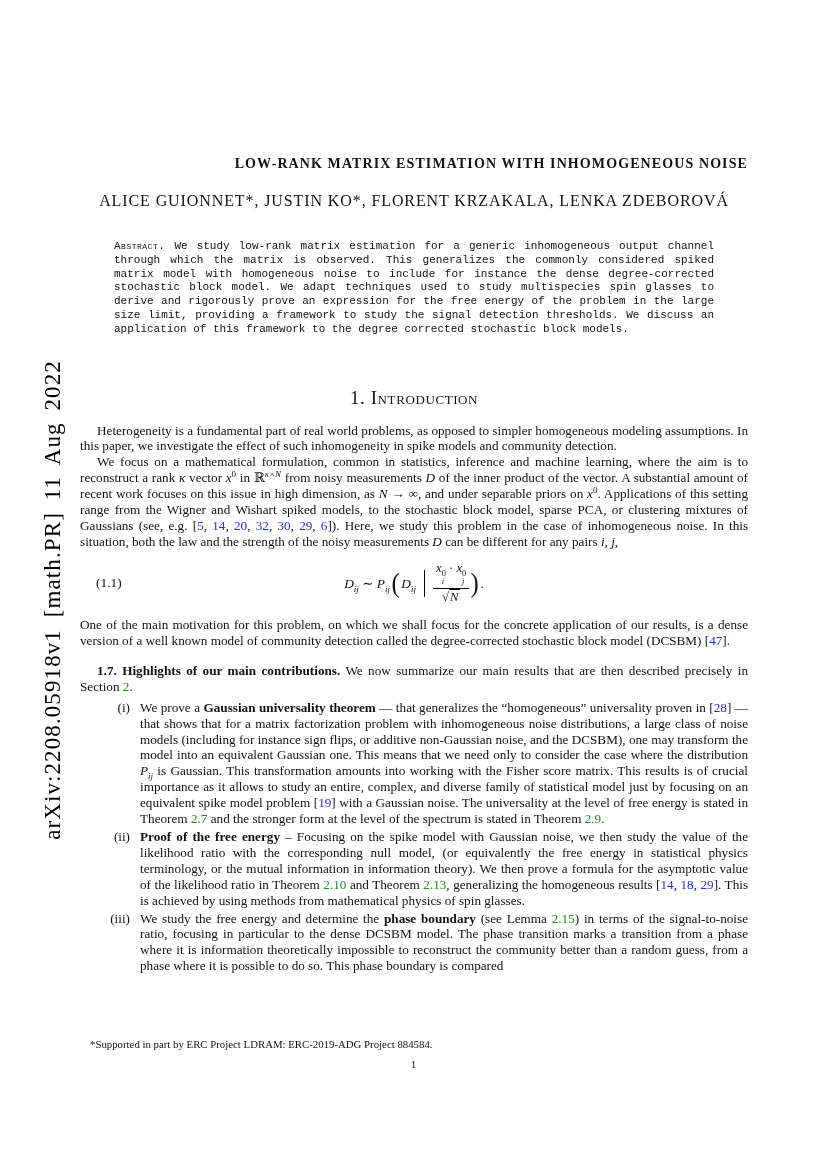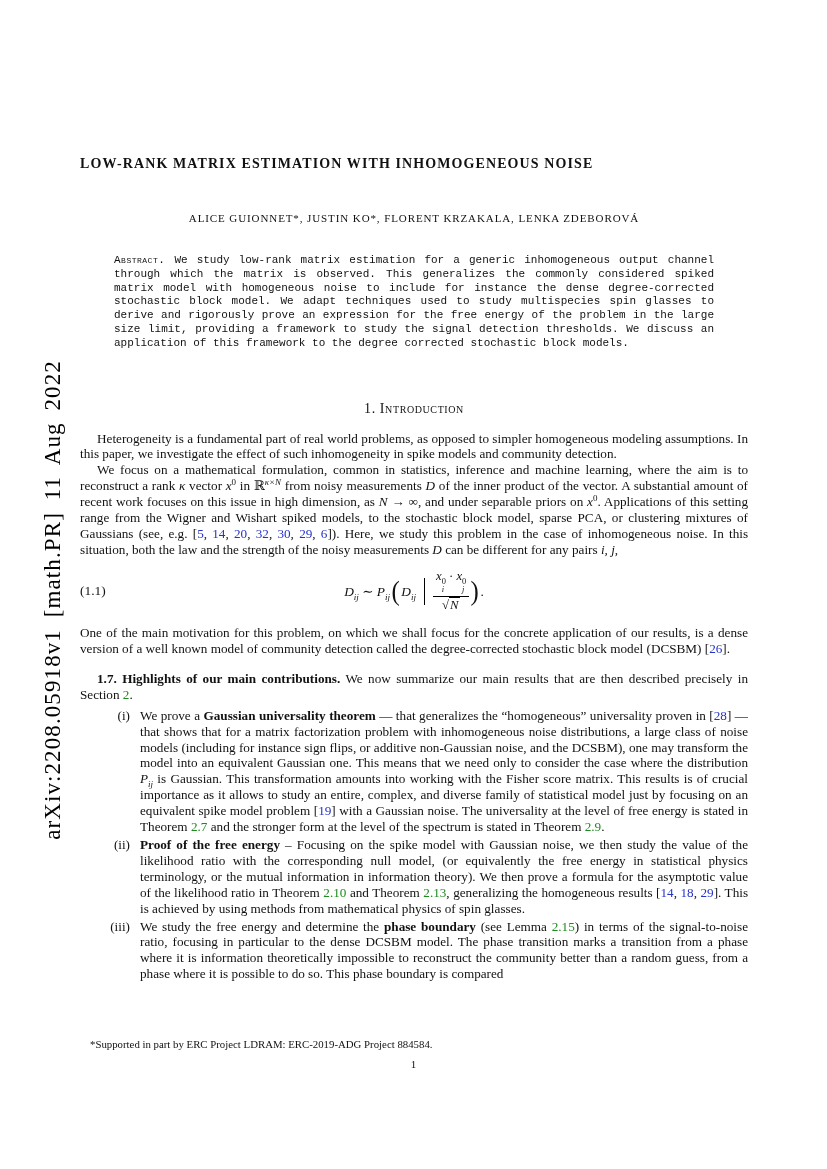--- a/index.html
+++ b/index.html
@@ -27,44 +27,44 @@
     white-space:nowrap;
     font-size:23px;
     letter-spacing:1.1px;
     word-spacing:5px;
     color:#000;
   }
   
   .main{padding:0 79px 0 80px;}
   .title{
     margin-top:156px;
-    text-align:left;
+    text-align:right;
     font-weight:bold;
     font-size:14px;
     letter-spacing:1.1px;
   }
   .authors{
-    margin-top:40px;
-    text-align:center;
-    font-size:11px;
+    margin-top:20px;
+    text-align:center;
+    font-size:16px;
     letter-spacing:0.9px;
   }
   .abstract{
     margin:30px 34px 0 34px;
     font-size:11px;
     line-height:13.8px;
     text-align:justify;
     hyphens:auto;
     font-family:Liberation Mono, monospace;
   }
   .sc{font-variant:small-caps;letter-spacing:0.5px;}
   .section-heading{
     margin-top:50px;
     text-align:center;
-    font-size:14px;
+    font-size:19px;
     font-variant:small-caps;
     letter-spacing:0.6px;
   }
   .body-text{font-size:13.2px;line-height:15.9px;margin-top:12px;}
   .para{
     margin:0;
     text-align:justify;
     hyphens:auto;
   }
   .para.indent{text-indent:17px;}
@@ -84,21 +84,21 @@
   }
   .ss-sub{font-style:italic;}
   
   .equation{
     position:relative;
     text-align:center;
     margin:11px 0 11px 0;
     font-size:13.4px;
   }
   .eq-number{
-    position:absolute;left:0;top:50%;
+    position:absolute;left:16px;top:50%;
     transform:translateY(-50%);
   }
   .eq-body{
     display:inline-flex;
     align-items:center;
     gap:1px;
     vertical-align:middle;
   }
   .eq-paren{
     font-size:2.05em;
@@ -192,21 +192,21 @@
                   <span class="ss-sup">0</span>
                   <span class="ss-sub">j</span>
                 </span></span>
             <span class="frac-den"><span>√</span><span class="sqrt-arg">N</span></span>
           </span>
           <span class="eq-paren">)</span>
           <span>.</span>
         </span>
       </div>
 
-      <p class="para">One of the main motivation for this problem, on which we shall focus for the concrete application of our results, is a dense version of a well known model of community detection called the degree-corrected stochastic block model (DCSBM) [<span class="cite">26</span>].</p>
+      <p class="para">One of the main motivation for this problem, on which we shall focus for the concrete application of our results, is a dense version of a well known model of community detection called the degree-corrected stochastic block model (DCSBM) [<span class="cite">47</span>].</p>
 
       <p class="para indent first"><span class="b">1.7. Highlights of our main contributions.</span> We now summarize our main results that are then described precisely in Section <span class="ref">2</span>.</p>
 
       <div class="contrib-list">
 
         <div class="list-item">
           <span class="item-label">(i)</span>
           <span>We prove a <span class="b">Gaussian universality theorem</span> — that generalizes the “homogeneous” universality proven in [<span class="cite">28</span>] — that shows that for a matrix factorization problem with inhomogeneous noise distributions, a large class of noise models (including for instance sign flips, or additive non-Gaussian noise, and the DCSBM), one may transform the model into an equivalent Gaussian one. This means that we need only to consider the case where the distribution <span class="i">P</span><sub class="i">ij</sub> is Gaussian. This transformation amounts into working with the Fisher score matrix. This results is of crucial importance as it allows to study an entire, complex, and diverse family of statistical model just by focusing on an equivalent spike model problem [<span class="cite">19</span>] with a Gaussian noise. The universality at the level of free energy is stated in Theorem <span class="ref">2.7</span> and the stronger form at the level of the spectrum is stated in Theorem <span class="ref">2.9</span>.</span>
         </div>
 

